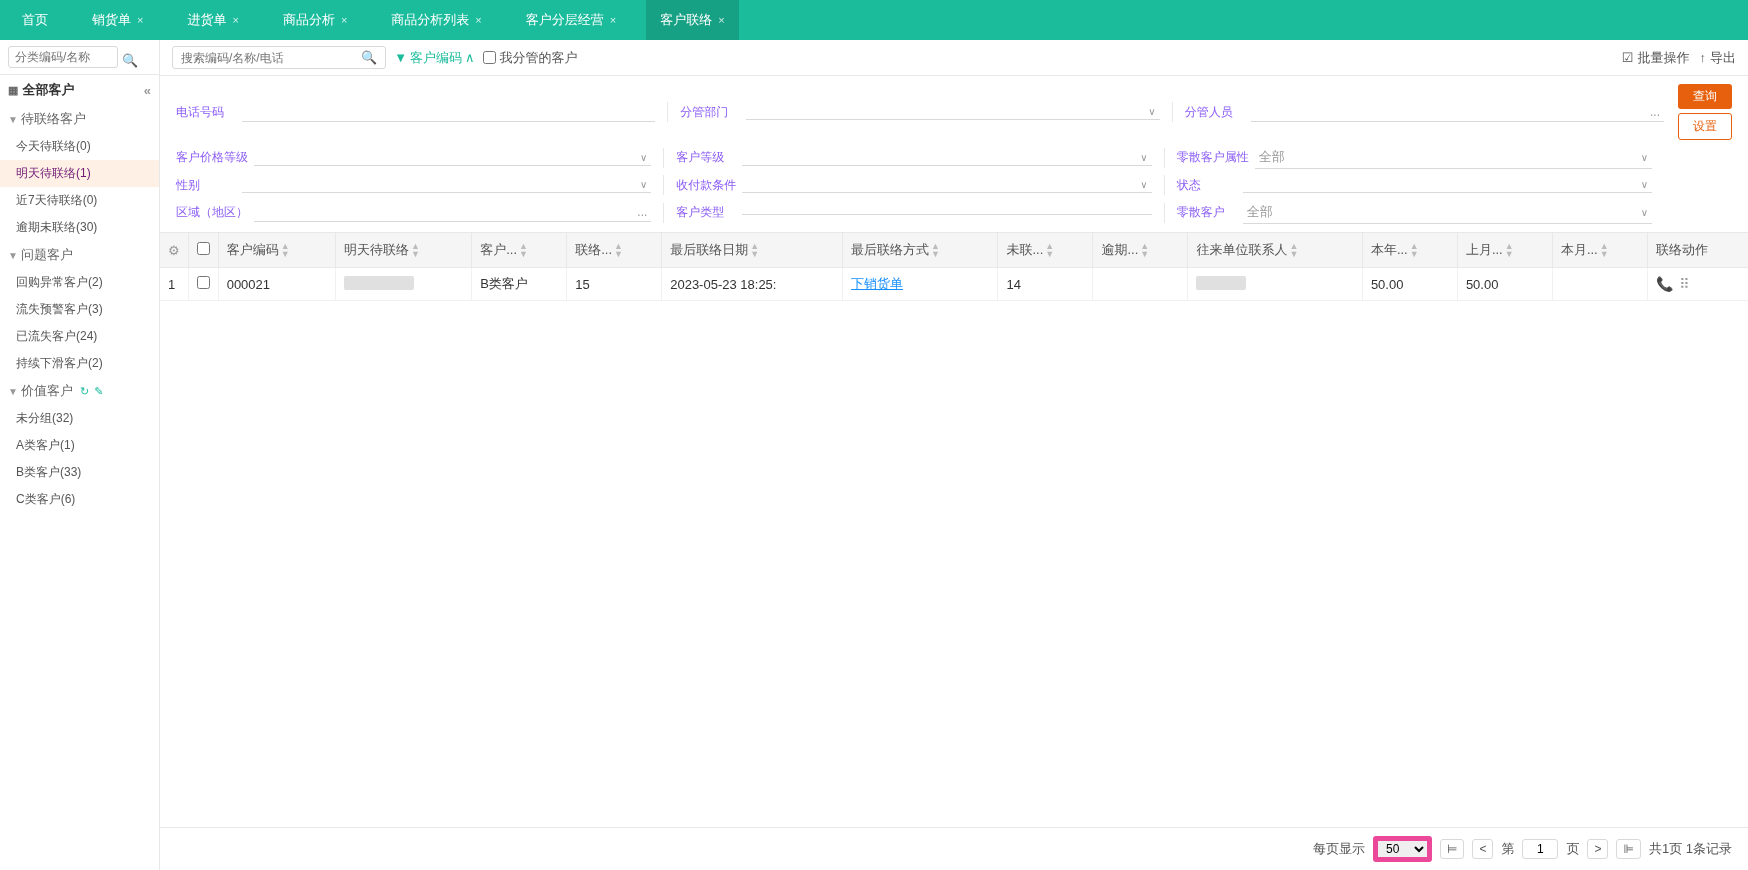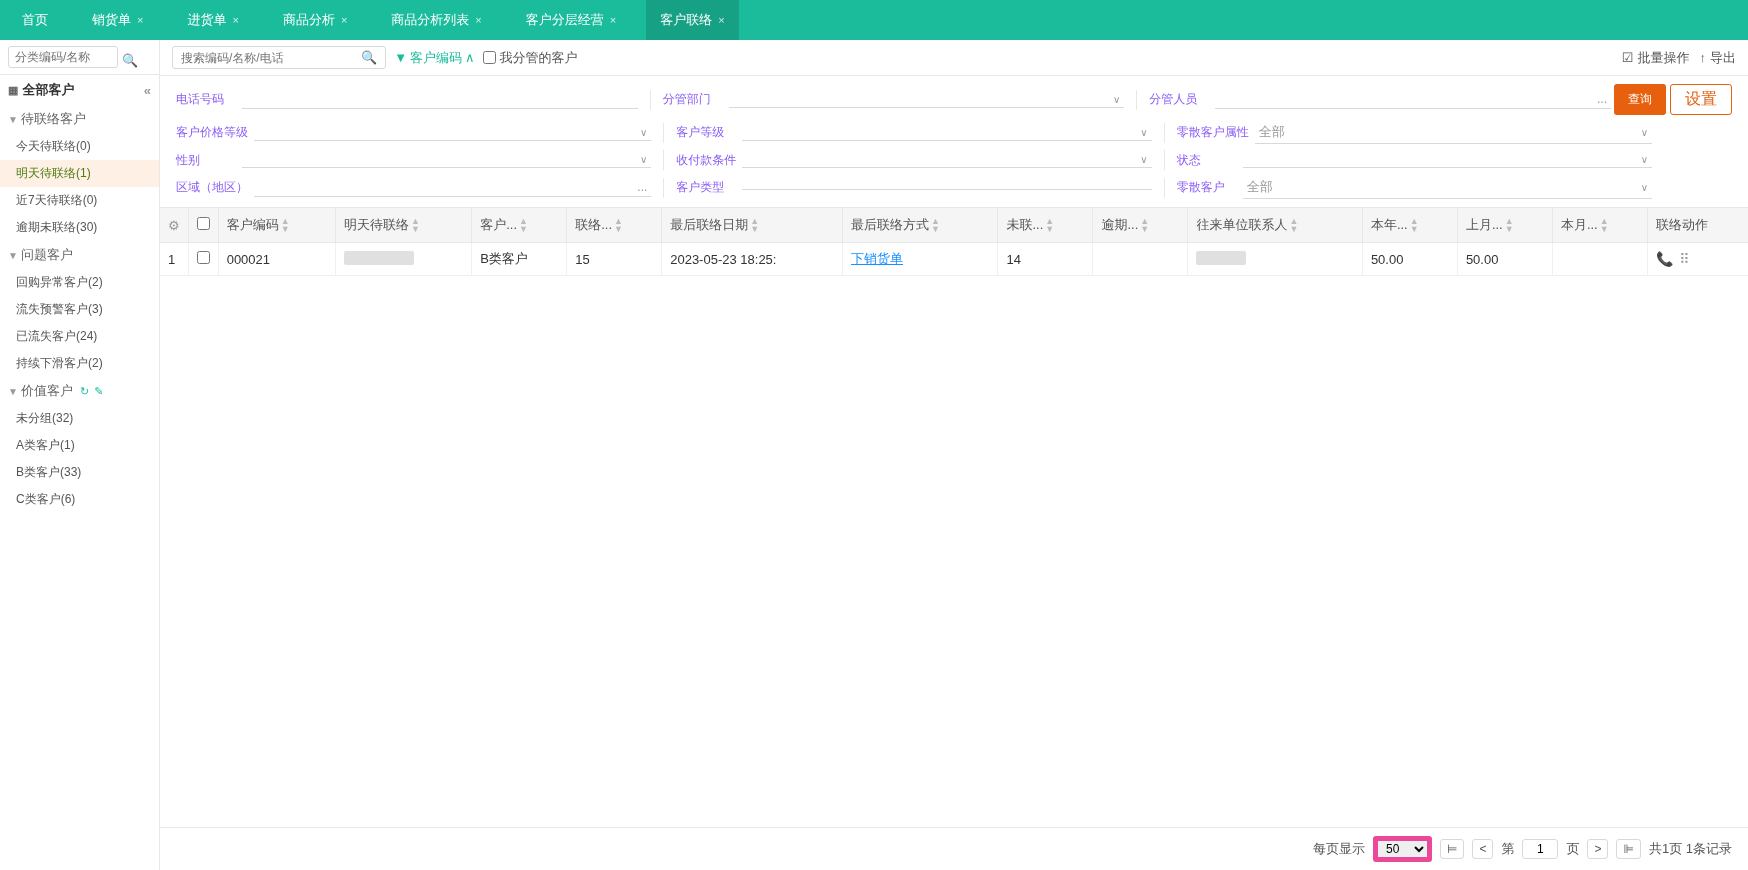--- a/index.html
+++ b/index.html
@@ -83,21 +83,21 @@
       align-items: center;
       gap: 3px;
     }
     .sidebar-group-title .arrow { color: #999; font-size: 10px; }
     .sidebar-item {
       padding: 5px 8px 5px 16px;
       color: #555;
       cursor: pointer;
       font-size: 12px;
     }
-    .sidebar-item.active { background: #fff0e6; color: #4d7c0f; }
+    .sidebar-item.active { background: #fff0e6; color: #701a75; }
 
     
     .content-area {
       flex: 1;
       display: flex;
       flex-direction: column;
       overflow: hidden;
     }
 
     
@@ -203,41 +203,41 @@
       background: transparent;
       cursor: pointer;
       display: flex;
       align-items: center;
       justify-content: space-between;
     }
     .filter-select-arrow { color: #999; font-size: 10px; margin-left: 4px; }
     .filter-divider { width: 1px; background: #e8e8e8; height: 20px; margin: 0 12px; }
     .filter-actions {
       display: flex;
-      flex-direction: row;
+      flex-direction: column;
       gap: 4px;
-      margin-left: 3px;
+      margin-left: 14px;
     }
     .btn-query {
       background: #e6600d;
       color: #fff;
       border: none;
       border-radius: 3px;
       padding: 4px 14px;
       cursor: pointer;
       font-size: 12px;
     }
     .btn-reset {
       background: #fff;
       color: #e6600d;
       border: 1px solid #e6600d;
       border-radius: 3px;
       padding: 4px 14px;
       cursor: pointer;
-      font-size: 16px;
+      font-size: 12px;
     }
     .filter-dots { color: #999; font-size: 12px; cursor: pointer; }
 
     
     .table-container {
       flex: 1;
       background: #fff;
       overflow: auto;
       margin: 0;
     }

